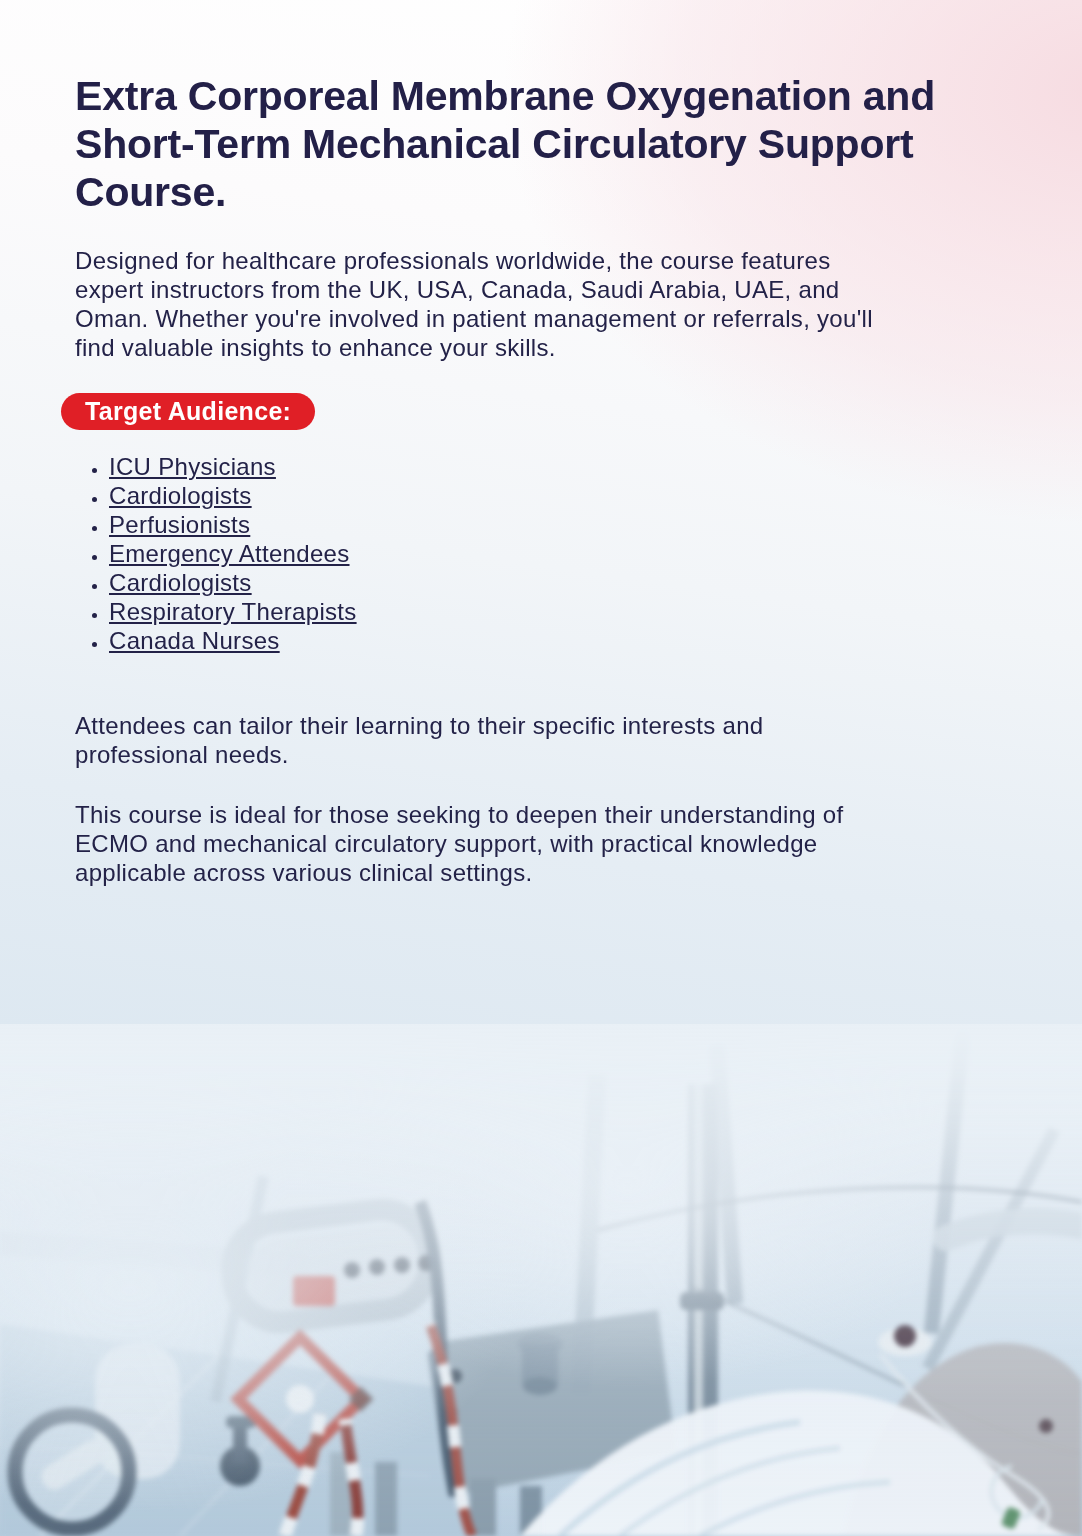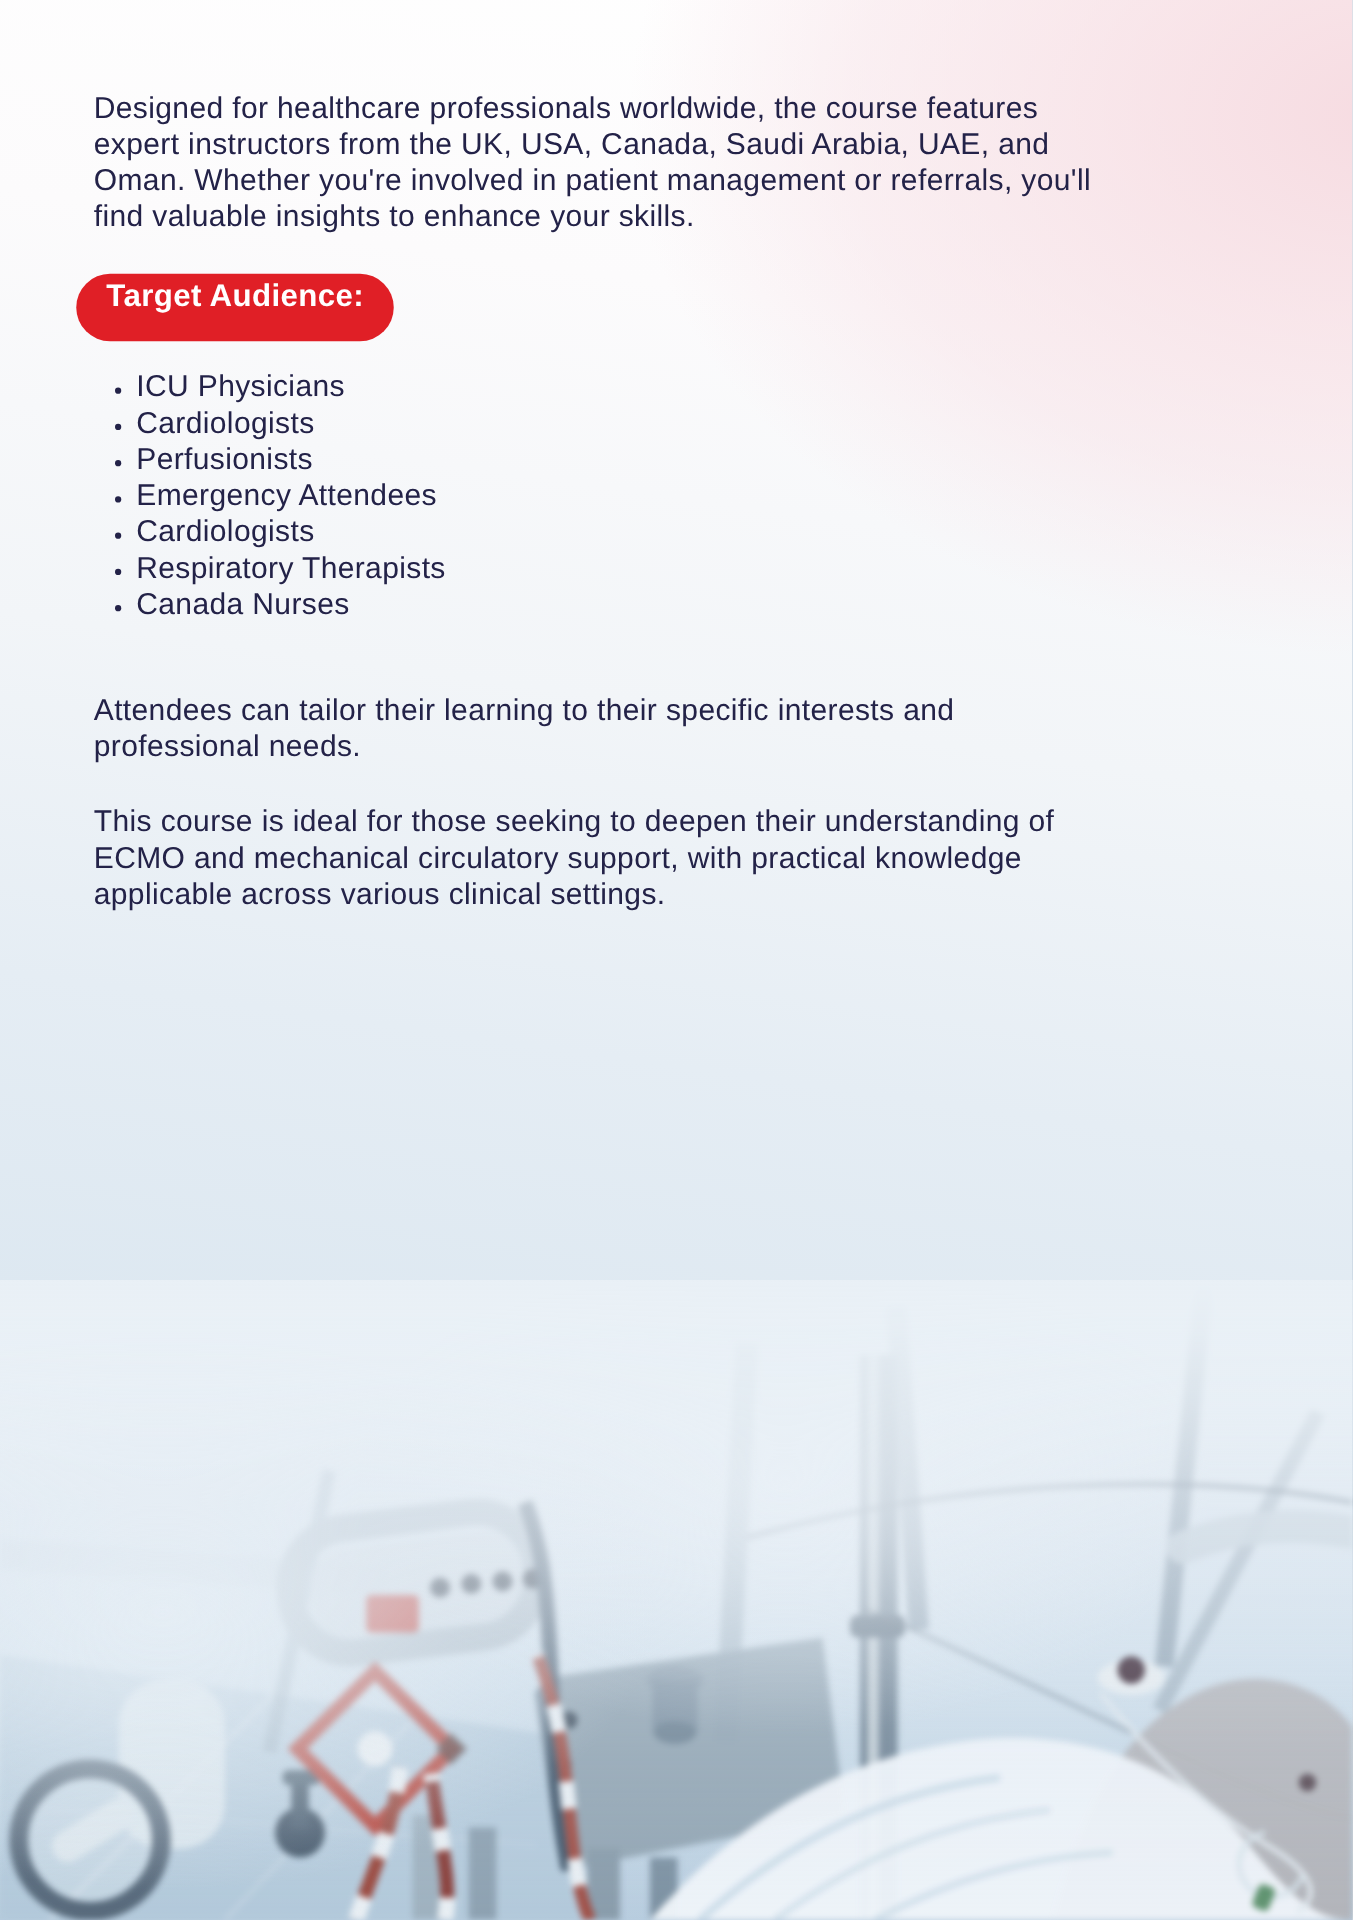--- a/index.html
+++ b/index.html
@@ -29,35 +29,36 @@
   p.body{
     margin:0 0 31px 0;
     font-size:24px;line-height:29px;font-weight:500;
     letter-spacing:.3px;
     max-width:825px;
     color:#232248;
   }
   .badge{
     display:inline-block;
     margin:0 0 22px -14px;
-    padding:4px 24px 21px 24px;
+    padding:4px 24px 4px 24px;
     background:#e01f26;
     border-radius:999px;
     color:#ffffff;
     font-size:25px;font-weight:700;letter-spacing:.3px;
   }
   ul.audience{
     margin:0 0 56px 0;
     padding:0 0 0 34px;
     list-style:disc;
     max-width:700px;
   }
   ul.audience li{
     font-size:24px;line-height:29px;font-weight:500;letter-spacing:.3px;
     color:#232248;
+    text-decoration:underline;
   }
   ul.audience li::marker{color:#232248;font-size:18px;}
   
   .hero{
     position:absolute;left:0;right:0;bottom:0;height:512px;
     z-index:1;overflow:hidden;
     background:linear-gradient(180deg,#e9f0f6 0%,#dfe9f2 28%,#d2e1ed 58%,#c3d6e5 82%,#b8cddf 100%);
   }
   .hero svg{position:absolute;inset:0;filter:blur(2.5px);}
   .fog-top{
@@ -72,20 +73,21 @@
     position:absolute;inset:0;z-index:2;pointer-events:none;
     background:radial-gradient(42% 52% at 58% 32%, rgba(238,244,249,.75) 0%, rgba(238,244,249,0) 75%);
   }
 </style>
 </head>
 <body>
 
 <div class="page">
 
   <div class="content">
+    <h1 class="title">Extra Corporeal Membrane Oxygenation and Short-Term Mechanical Circulatory Support Course.</h1>
 
     <p class="body">Designed for healthcare professionals worldwide, the course features expert instructors from the UK, USA, Canada, Saudi Arabia, UAE, and Oman. Whether you're involved in patient management or referrals, you'll find valuable insights to enhance your skills.</p>
 
     <div class="badge">
       <span>Target Audience:</span>
     </div>
 
     <ul class="audience">
       <li>ICU Physicians</li>
       <li>Cardiologists</li>

